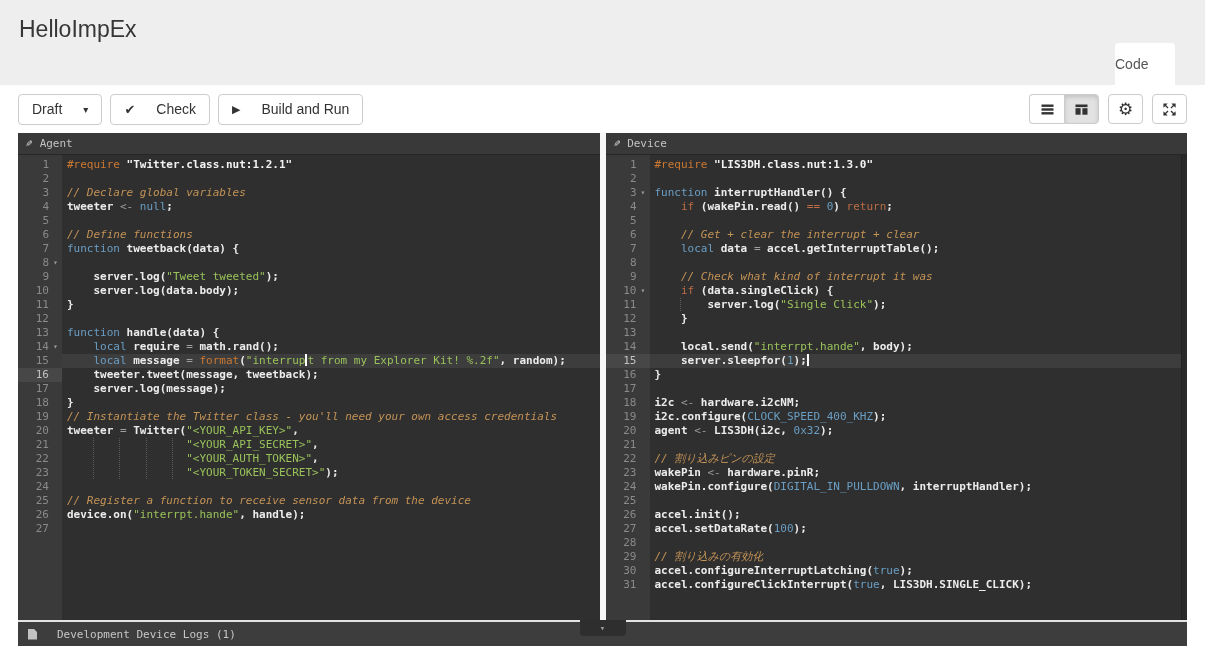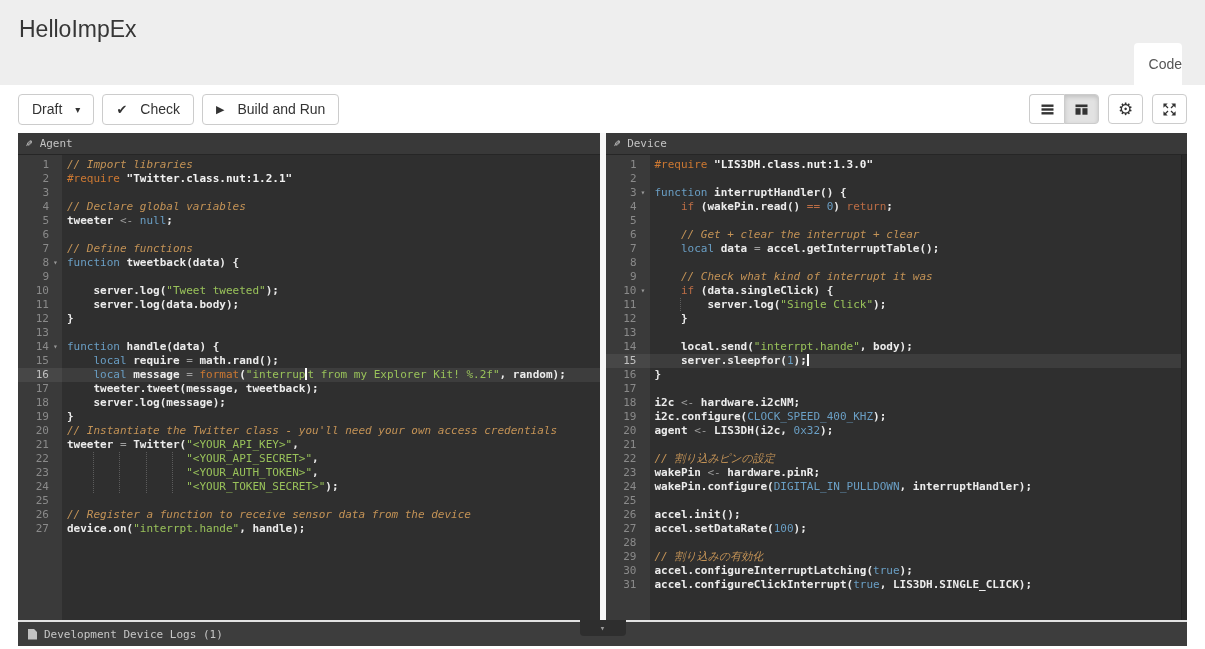--- a/index.html
+++ b/index.html
@@ -3,26 +3,26 @@
 <meta charset="utf-8">
 <style>
   *{box-sizing:border-box;margin:0;padding:0}
   html,body{background:#fff}
   .page{width:1205px;height:649px;position:relative;background:#fff;overflow:hidden;
         font-family:"Liberation Sans","DejaVu Sans",sans-serif}
 
   
   .top{height:85px;background:#eeeeee;position:relative}
   .title{padding:16px 12px 0 19px;font-size:23px;font-weight:normal;color:#363636}
-  .tab-code{position:absolute;right:23px;bottom:0;width:48px;height:42px;background:#ffffff;
-            border-radius:4px 4px 0 0;text-align:right;line-height:42px;font-size:14px;color:#555;cursor:pointer}
+  .tab-code{position:absolute;right:30px;bottom:0;width:60px;height:42px;background:#ffffff;
+            border-radius:4px 4px 0 0;text-align:left;line-height:42px;font-size:14px;color:#555;cursor:pointer}
 
   
   .toolbar{height:48px;background:#fff;display:flex;align-items:center;padding:0 18px}
-  .btn{display:inline-flex;align-items:center;gap:13px;background:#fff;border:1px solid #cccccc;
+  .btn{display:inline-flex;align-items:center;gap:21px;background:#fff;border:1px solid #cccccc;
        border-radius:4px;height:31px;padding:0 13px;font-size:14px;color:#333;margin-right:8px;
        font-family:inherit;cursor:pointer}
   .caret{font-size:10px;line-height:1;margin-top:2px;color:#333}
   .ic{font-size:13px;line-height:1;color:#333}
   .ic-play{font-size:11px}
   .tright{margin-left:auto;display:flex;align-items:center;gap:9px}
   .igroup{display:inline-flex}
   .ibtn{width:35px;height:30px;border:1px solid #cccccc;background:#fff;display:flex;
         align-items:center;justify-content:center;border-radius:4px;cursor:pointer}
   .igroup .ibtn:first-child{border-radius:4px 0 0 4px;border-right:none}
@@ -58,21 +58,21 @@
   .str{color:#99c25a}
   .strw{color:#f2f2f2;font-weight:bold}
   .num{color:#6a9fc5}
   .op{color:#9f9f9f}
   .pl{color:#ececec;font-weight:bold}
   .g{border-left:1px dotted #5c5c5c;margin-left:-1px}
   .cur{display:inline-block;width:0;border-left:2px solid #fff;height:12px;vertical-align:-2px}
 
   
   .logbar{height:26px;background:#3d3d3d;border-top:2px solid #e3e3e3;display:flex;align-items:center;
-          gap:7px;padding:0 10px;position:relative;color:#c6c6c6;
+          gap:20px;padding:0 10px;position:relative;color:#c6c6c6;
           font:11px "DejaVu Sans Mono",monospace;cursor:pointer}
   .docicon{width:9px;height:11px;background:#c2c2c2;flex:none;
            clip-path:polygon(0 0,62% 0,100% 32%,100% 100%,0 100%)}
   .collapse{position:absolute;top:-2px;left:50%;transform:translateX(-50%);width:46px;height:16px;
             background:#2e2e2e;border-radius:0 0 4px 4px;display:flex;align-items:center;
             justify-content:center;color:#9a9a9a;font-size:9px;cursor:pointer}
 </style>
 </head>
 <body>
 
@@ -249,21 +249,20 @@
               <div class="gline">
                 <span class="ln">26</span>
                 <span class="fold"></span>
               </div>
               <div class="gline">
                 <span class="ln">27</span>
                 <span class="fold"></span>
               </div>
             </div>
           <div class="codecol">
-              <div class="cline"><span class="cmt">// Import libraries</span></div>
               <div class="cline"><span class="req">#require</span><span class="pl"> </span><span class="strw">"Twitter.class.nut:1.2.1"</span></div>
               <div class="cline"></div>
               <div class="cline"><span class="cmt">// Declare global variables</span></div>
               <div class="cline"><span class="pl">tweeter </span><span class="op">&lt;-</span><span class="pl"> </span><span class="num">null</span><span class="pl">;</span></div>
               <div class="cline"></div>
               <div class="cline"><span class="cmt">// Define functions</span></div>
               <div class="cline"><span class="kw">function</span><span class="pl"> tweetback(data) {</span></div>
               <div class="cline"><span class="ws">    </span></div>
               <div class="cline"><span class="ws">    </span><span class="pl">server.log(</span><span class="str">"Tweet tweeted"</span><span class="pl">);</span></div>
               <div class="cline"><span class="ws">    </span><span class="pl">server.log(data.body);</span></div>

